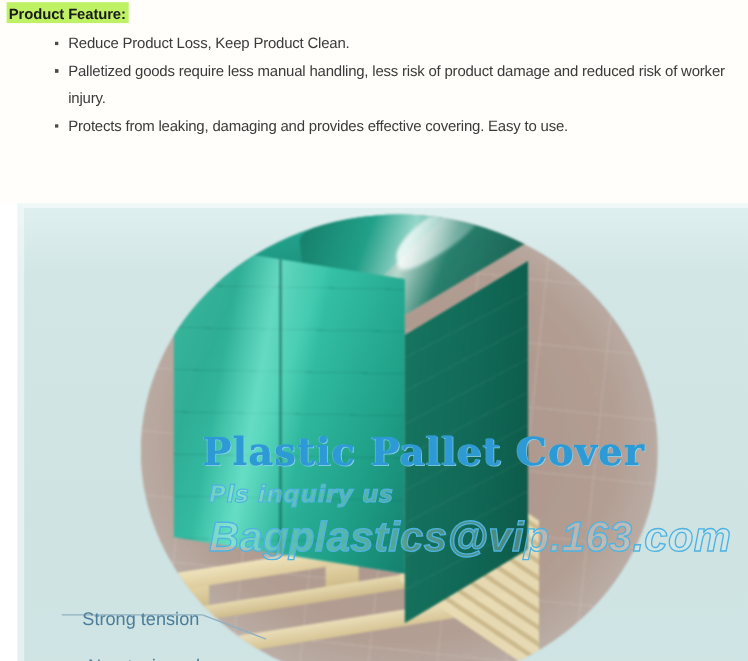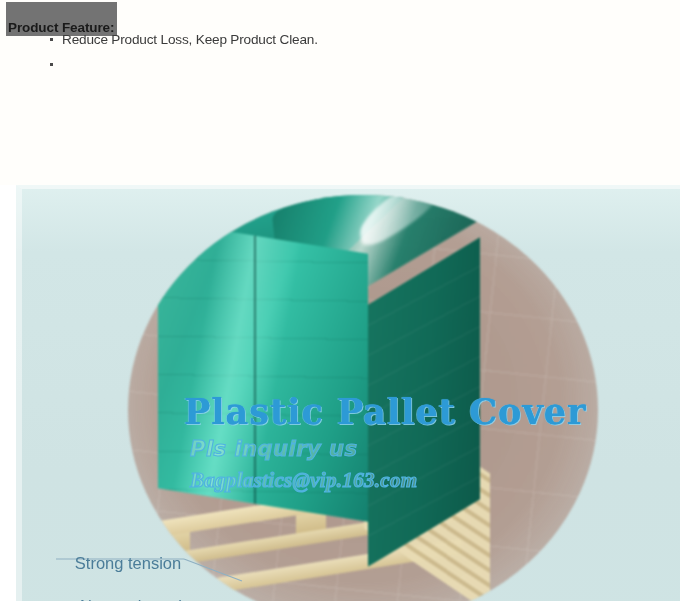--- a/index.html
+++ b/index.html
@@ -24,22 +24,22 @@
     background: #fffefb;
   }
   #product-feature-heading {
     position: absolute;
     left: 6px;
     top: 2px;
     font-family: "Liberation Sans", sans-serif;
     font-size: 13.5px;
     font-weight: bold;
     color: #1a1a1a;
-    background: #737373;
-    padding: 18px 3px 1px 2px;
+    background: #bef264;
+    padding: 3px 3px 1px 2px;
     letter-spacing: -0.1px;
     line-height: 15px;
   }
   #feature-list {
     position: absolute;
     left: 0;
     top: 28px;
     width: 680px;
     list-style: none;
     margin: 0;
@@ -248,24 +248,24 @@
     letter-spacing: 0.5px;
     color: rgba(214,238,246,0.30);
     -webkit-text-stroke: 1.1px #4fb3e0;
     white-space: nowrap;
     z-index: 25;
   }
   #email-line {
     position: absolute;
     left: 174px;
     top: 283px;
-    font-family: Liberation Serif, serif;
+    font-family: Liberation Sans, sans-serif;
     font-style: italic;
     font-weight: bold;
-    font-size: 21px;
+    font-size: 38px;
     letter-spacing: 0.3px;
     color: rgba(214,238,246,0.30);
     -webkit-text-stroke: 1.2px #4fb3e0;
     white-space: nowrap;
     z-index: 25;
   }
 
   
   .callout {
     position: absolute;
@@ -297,20 +297,25 @@
   <ul id="feature-list">
     <li>
       <span class="bullet"></span>
       <span>Reduce Product Loss, Keep Product Clean.</span>
     </li>
     <li>
       <span class="bullet"></span>
     </li>
     <li>
       <span class="bullet"></span>
+      <span>Palletized goods require less manual handling, less risk of product damage and reduced risk of worker injury.</span>
+    </li>
+    <li>
+      <span class="bullet"></span>
+      <span>Protects from leaking, damaging and provides effective covering. Easy to use.</span>
     </li>
   </ul>
 </div>
 
 <div id="product-photo">
 
   <div id="photo-vignette">
     <div id="photo-scene">
       <div id="floor-tiles"></div>
     </div>

